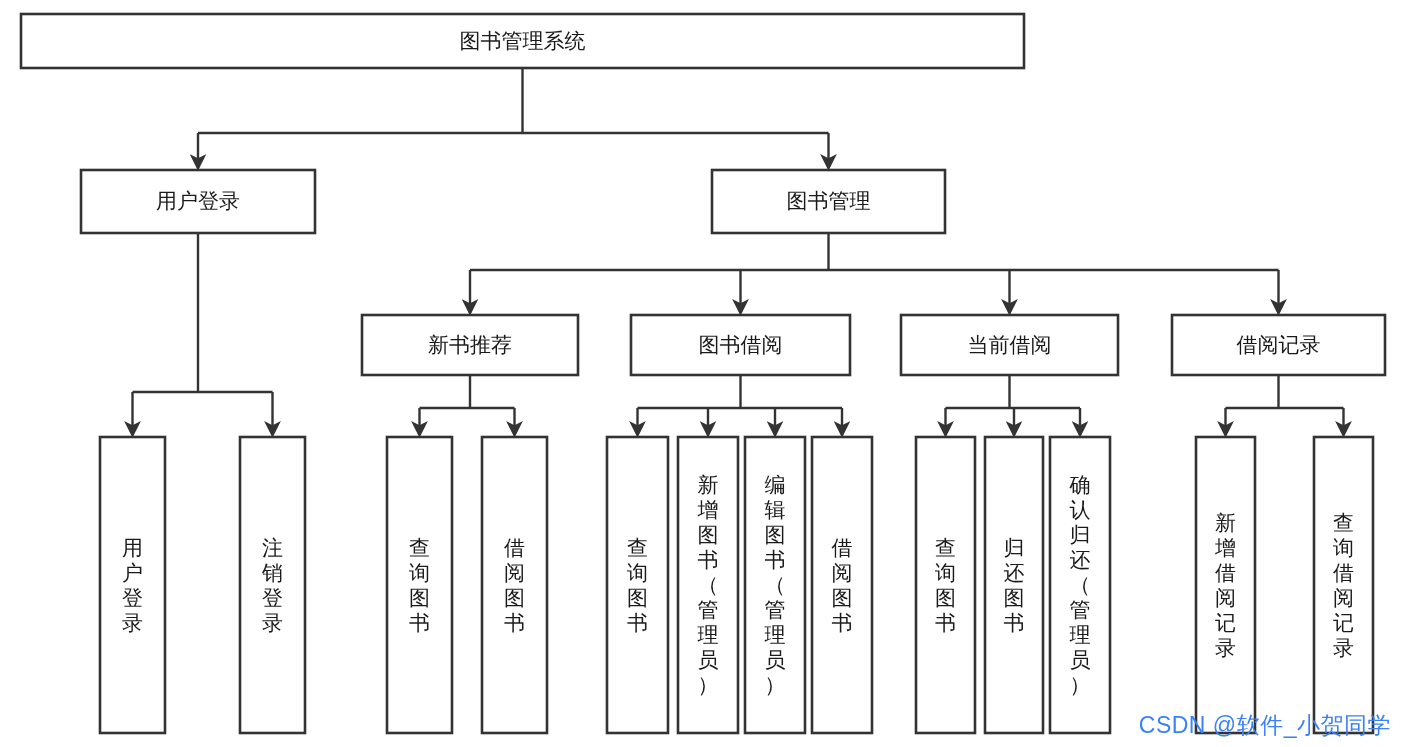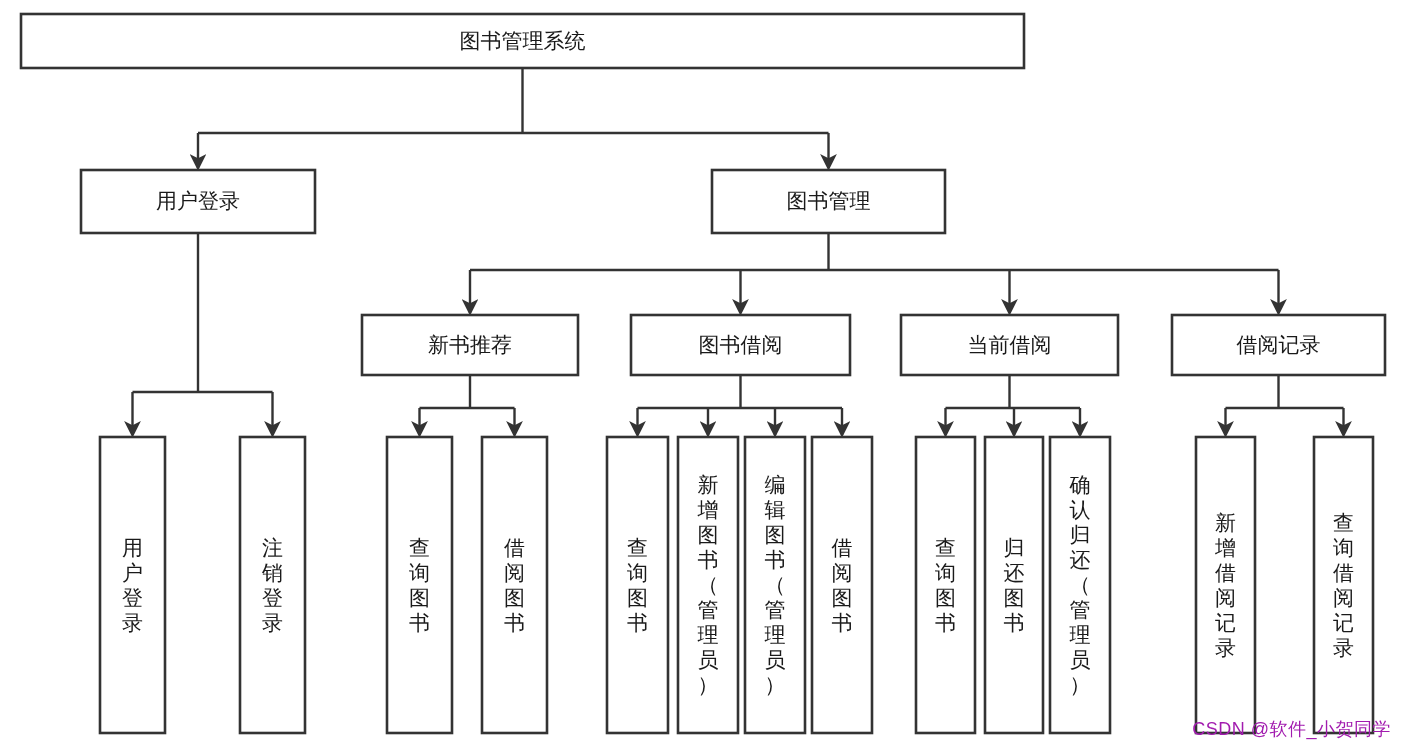--- a/index.html
+++ b/index.html
@@ -54,22 +54,22 @@
     font-family: "Liberation Sans", "DejaVu Sans", sans-serif;
     font-size: 21px;
     fill: #1a1a1a;
     text-anchor: middle;
   }
   .watermark {
     position: absolute;
     right: 14px;
     bottom: 6px;
     font-family: "Liberation Sans", "DejaVu Sans", sans-serif;
-    font-size: 18px;
-    color: #a21caf;
+    font-size: 23px;
+    color: #3b82f6;
     letter-spacing: 0.5px;
     white-space: nowrap;
     user-select: none;
   }
 </style>
 </head>
 <body>
 
 <div id="diagram-root">
   <svg class="diagram-canvas" viewBox="0 0 1405 747">

